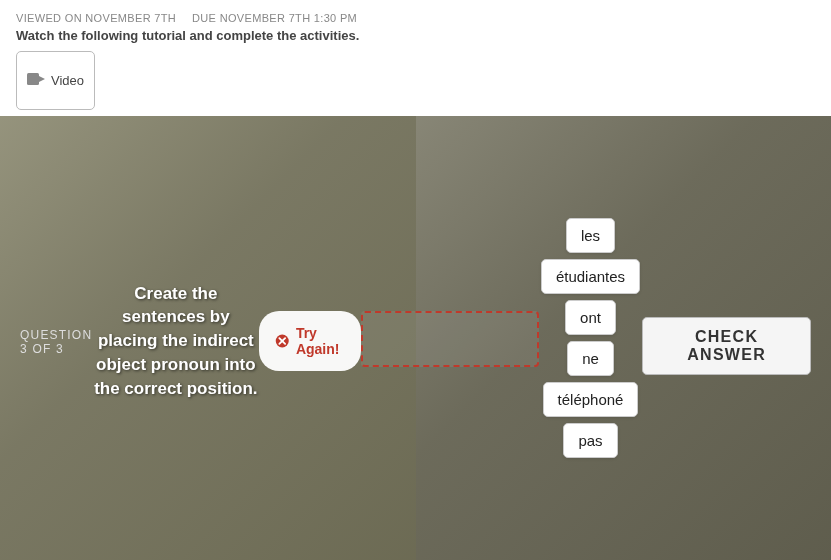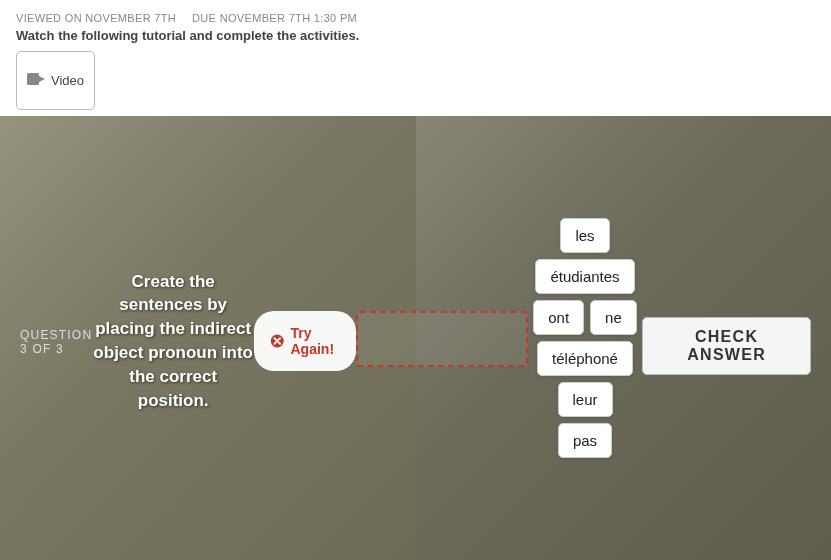--- a/index.html
+++ b/index.html
@@ -203,20 +203,19 @@
 
       <div class="drop-zone"></div>
 
       <div class="word-tiles-row">
 
       <div class="word-tile">les</div>
           <div class="word-tile">étudiantes</div>
           <div class="word-tile">ont</div>
           <div class="word-tile">ne</div>
           <div class="word-tile">téléphoné</div>
-          <div class="word-tile">leur</div>
           <div class="word-tile">pas</div>
         </div>
 
       <button class="check-answer-btn">CHECK ANSWER</button>
     </div>
   </div>
 </div>
 
 </body></html>

